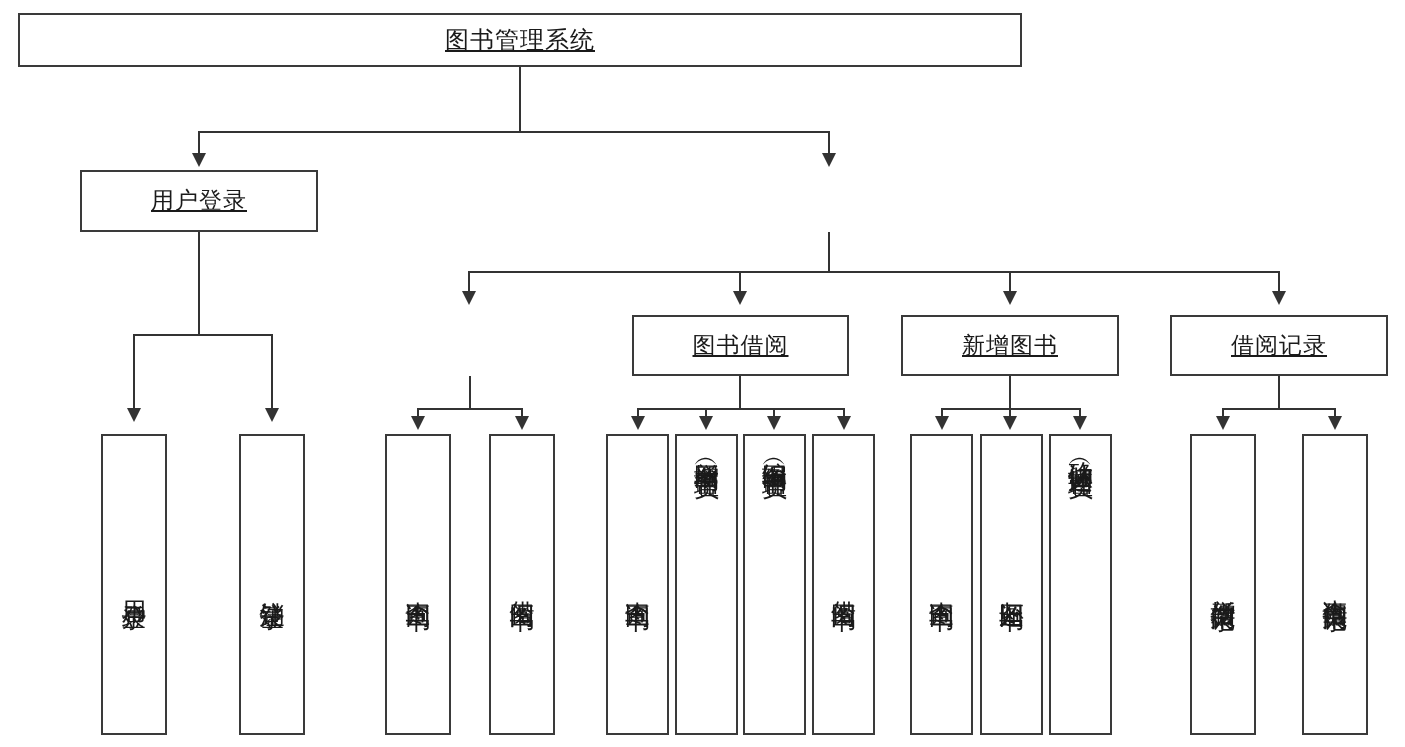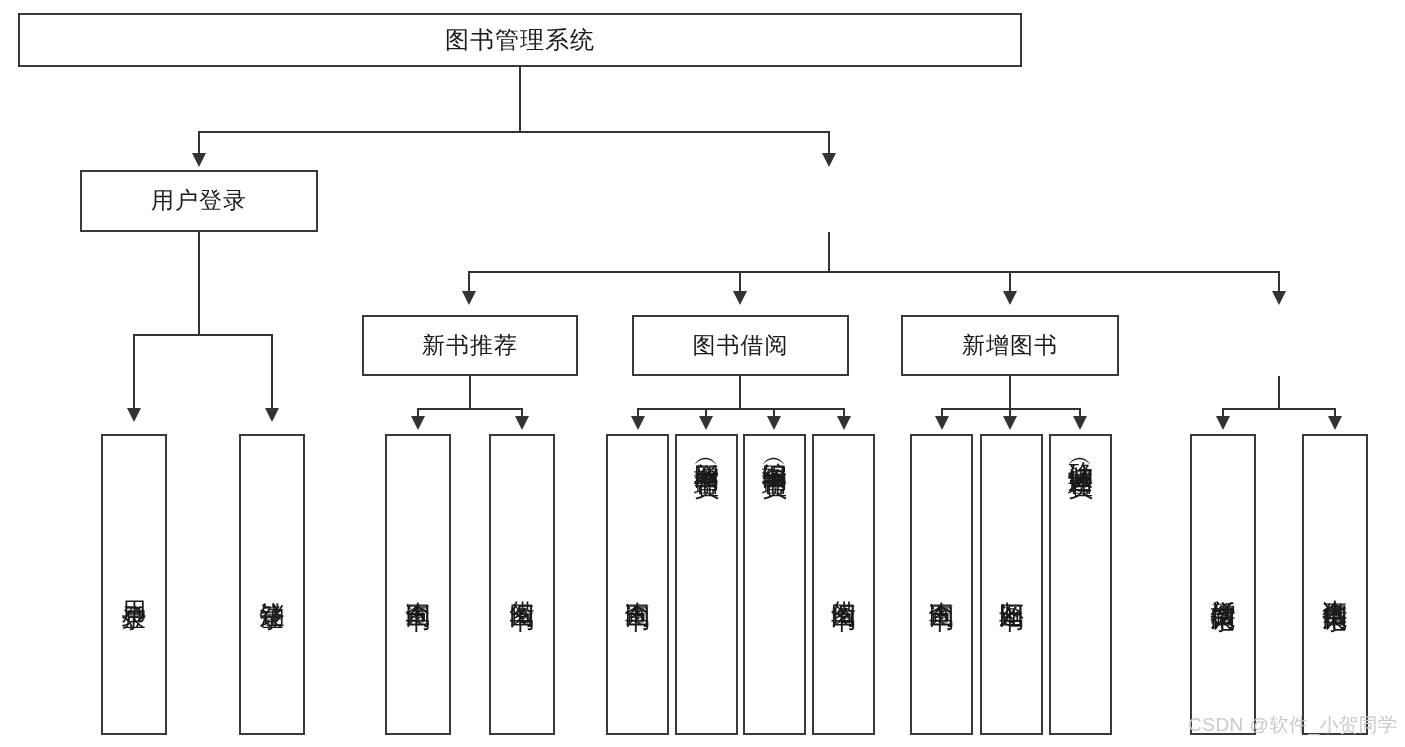--- a/index.html
+++ b/index.html
@@ -7,21 +7,21 @@
        font-family:"Liberation Sans","DejaVu Sans",sans-serif;}
   #canvas{position:relative;width:1405px;height:747px;background:#fff;}
 
   
   .node{position:absolute;box-sizing:border-box;border:2px solid #3a3a3a;
         background:#ffffff;display:flex;align-items:center;justify-content:center;
         color:#1a1a1a;}
   .node .lbl{display:block;text-align:center;line-height:1.18;}
 
   
-  .h-node .lbl{font-size:23px;letter-spacing:1px;white-space:nowrap;}
+  .h-node .lbl{font-size:23px;letter-spacing:1px;white-space:nowrap;text-decoration:underline;}
   .root .lbl{font-size:24px;}
 
   
   .v-node{padding:6px 0;align-items:center;}
   .v-node.top{align-items:flex-start;}
   .v-node .lbl{writing-mode:vertical-rl;text-orientation:upright;
                font-size:25px;line-height:1.16;letter-spacing:2px;
                height:auto;max-height:100%;}
 
   
@@ -71,28 +71,28 @@
   <div class="ln hline" style="left:468px;top:271px;width:812px;height:2px;"></div>
   <div class="ln vline" style="left:468px;top:271px;width:2px;height:22px;"></div>
   <div class="arrow" style="left:462px;top:291px;"></div>
   <div class="ln vline" style="left:739px;top:271px;width:2px;height:22px;"></div>
   <div class="arrow" style="left:733px;top:291px;"></div>
   <div class="ln vline" style="left:1009px;top:271px;width:2px;height:22px;"></div>
   <div class="arrow" style="left:1003px;top:291px;"></div>
   <div class="ln vline" style="left:1278px;top:271px;width:2px;height:22px;"></div>
   <div class="arrow" style="left:1272px;top:291px;"></div>
 
-  <div class="node h-node" style="left:362px;top:315px;width:216px;height:61px;">
-    <span class="lbl">新书推荐</span>
-  </div>
   <div class="node h-node" style="left:632px;top:315px;width:217px;height:61px;">
     <span class="lbl">图书借阅</span>
   </div>
   <div class="node h-node" style="left:901px;top:315px;width:218px;height:61px;">
     <span class="lbl">新增图书</span>
+  </div>
+  <div class="node h-node" style="left:1170px;top:315px;width:218px;height:61px;">
+    <span class="lbl">借阅记录</span>
   </div>
 
   <div class="ln vline" style="left:469px;top:376px;width:2px;height:33px;"></div>
   <div class="ln hline" style="left:417px;top:408px;width:105px;height:2px;"></div>
   <div class="ln vline" style="left:417px;top:408px;width:2px;height:10px;"></div>
   <div class="arrow" style="left:411px;top:416px;"></div>
   <div class="ln vline" style="left:521px;top:408px;width:2px;height:10px;"></div>
   <div class="arrow" style="left:515px;top:416px;"></div>
 
   <div class="ln vline" style="left:739px;top:376px;width:2px;height:33px;"></div>
@@ -159,15 +159,14 @@
     <span class="lbl">确认归还（管理员）</span>
   </div>
 
   <div class="node v-node" style="left:1190px;top:434px;width:66px;height:301px;">
     <span class="lbl">新增借阅记录</span>
   </div>
   <div class="node v-node" style="left:1302px;top:434px;width:66px;height:301px;">
     <span class="lbl">查询借阅记录</span>
   </div>
 
-  <div id="watermark" style="left:1188px;top:712px;">CSDN @软件_小贺同学</div>
 
 </div>
 
 </body></html>

